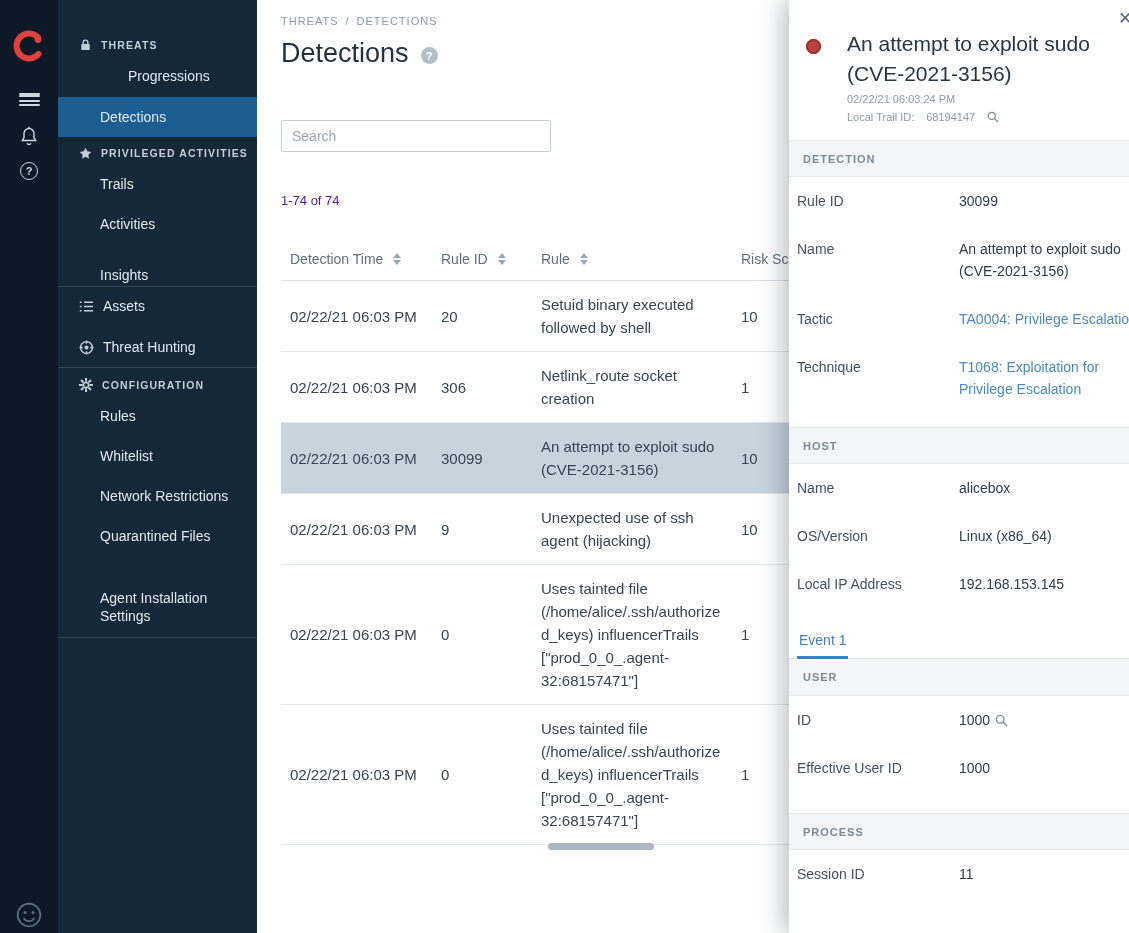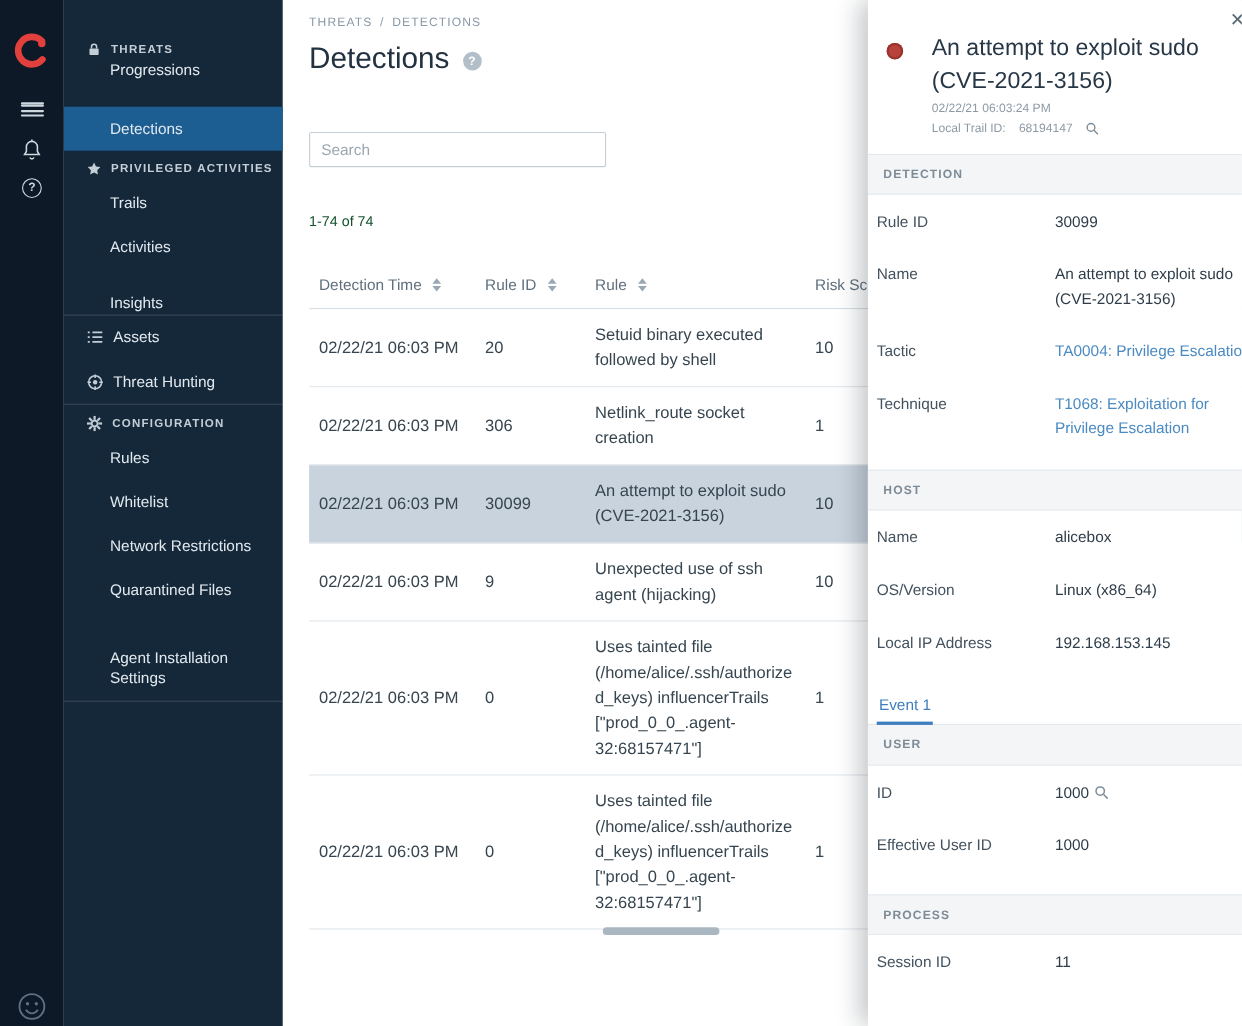--- a/index.html
+++ b/index.html
@@ -23,21 +23,21 @@
 
   
   .main { position:absolute; left:257px; top:0; width:872px; height:100%; background:#fff; }
   .breadcrumb { position:absolute; left:24px; top:15px; font-size:11px; letter-spacing:1px; color:#8a99a7; display:flex; gap:7px; }
   .breadcrumb a { color:#8a99a7; text-decoration:none; cursor:pointer; }
   .title-row { position:absolute; left:24px; top:38px; display:flex; align-items:center; gap:12px; }
   .page-title { font-size:27px; font-weight:500; color:#233240; }
   .help-badge { width:17px; height:17px; border-radius:50%; background:#b3bfc8; color:#fff; font-size:11px; font-weight:bold; display:flex; align-items:center; justify-content:center; margin-top:4px; cursor:pointer; }
   .search-input { position:absolute; left:24px; top:120px; width:270px; height:32px; border:1px solid #c6ced5; border-radius:2px; padding:0 10px; font-size:14px; color:#a16207; font-family:"Liberation Sans", sans-serif; }
   .search-input::placeholder { color:#9aa7b1; }
-  .result-count { position:absolute; left:24px; top:193px; font-size:13px; color:#14532d; }
+  .result-count { position:absolute; left:24px; top:193px; font-size:13px; color:#4c1d95; }
 
   .dtable { position:absolute; left:24px; top:238px; width:848px; }
   .thead, .trow { display:grid; grid-template-columns:160px 100px 200px 1fr; }
   .thead { height:43px; align-items:center; border-bottom:1px solid #d8dfe4; color:#5f6f7d; font-size:14px; }
   .th { display:flex; align-items:center; gap:10px; cursor:pointer; }
   .th:first-child, .trow > div:first-child { padding-left:9px; }
   .sort { display:inline-flex; flex-direction:column; gap:2px; }
   .sort i { width:0; height:0; border-left:4px solid transparent; border-right:4px solid transparent; }
   .sort .up { border-bottom:5px solid #9aa8b3; }
   .sort .down { border-top:5px solid #9aa8b3; }
@@ -106,21 +106,21 @@
 
   <nav class="sidebar">
 
     <div class="sb-header" style="top:33px;">
       <svg width="13" height="14" viewBox="0 0 14 14">
         <rect x="2.5" y="6" width="9" height="6.5" rx="1" fill="#c3ced6"></rect>
         <path d="M4.5 6V4.3a2.5 2.5 0 0 1 5 0V6" stroke="#c3ced6" stroke-width="1.5" fill="none"></path>
       </svg>
       <span>THREATS</span>
     </div>
-    <div class="sb-item" style="top:44px;">
+    <div class="sb-item" style="top:57px;margin-left:28px;">
       <span>Progressions</span>
     </div>
     <div class="sb-item selected" style="top:97px;">
       <span>Detections</span>
     </div>
 
     <div class="sb-header" style="top:141px;">
       <svg width="13" height="13" viewBox="0 0 14 14">
         <path d="M7 0.8l1.9 3.9 4.3.6-3.1 3 .7 4.3L7 10.6 3.2 12.6l.7-4.3-3.1-3 4.3-.6z" fill="#c3ced6"></path>
       </svg>

